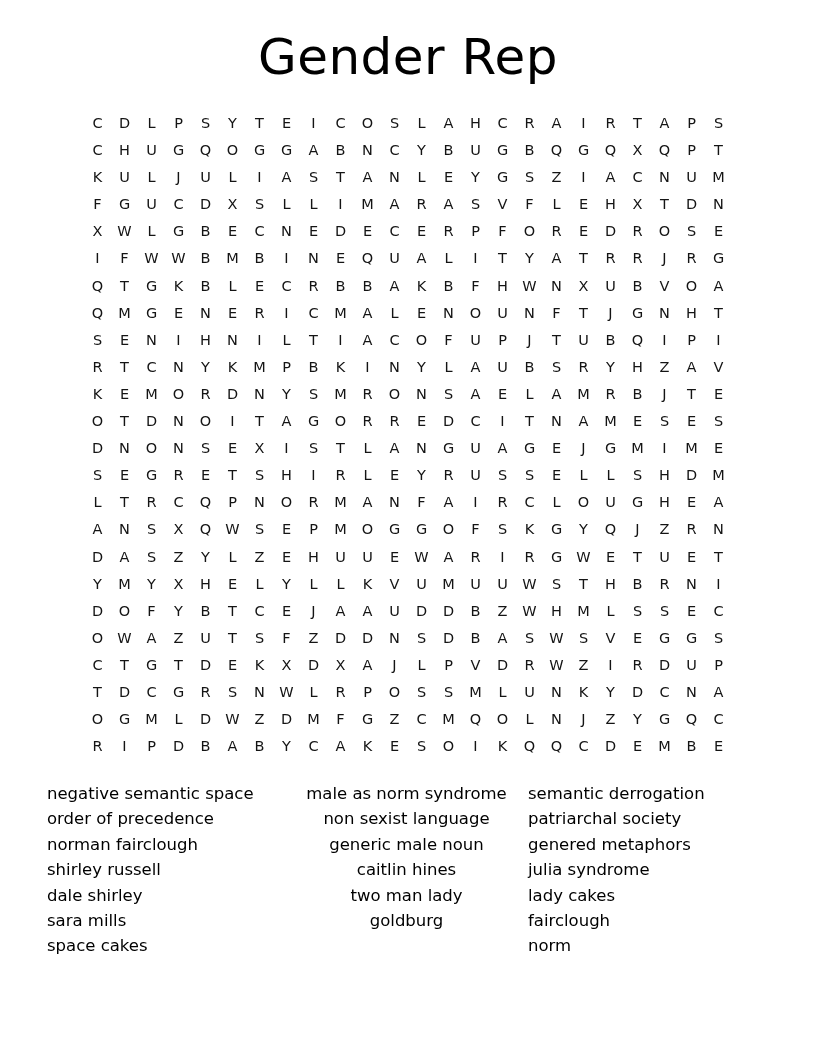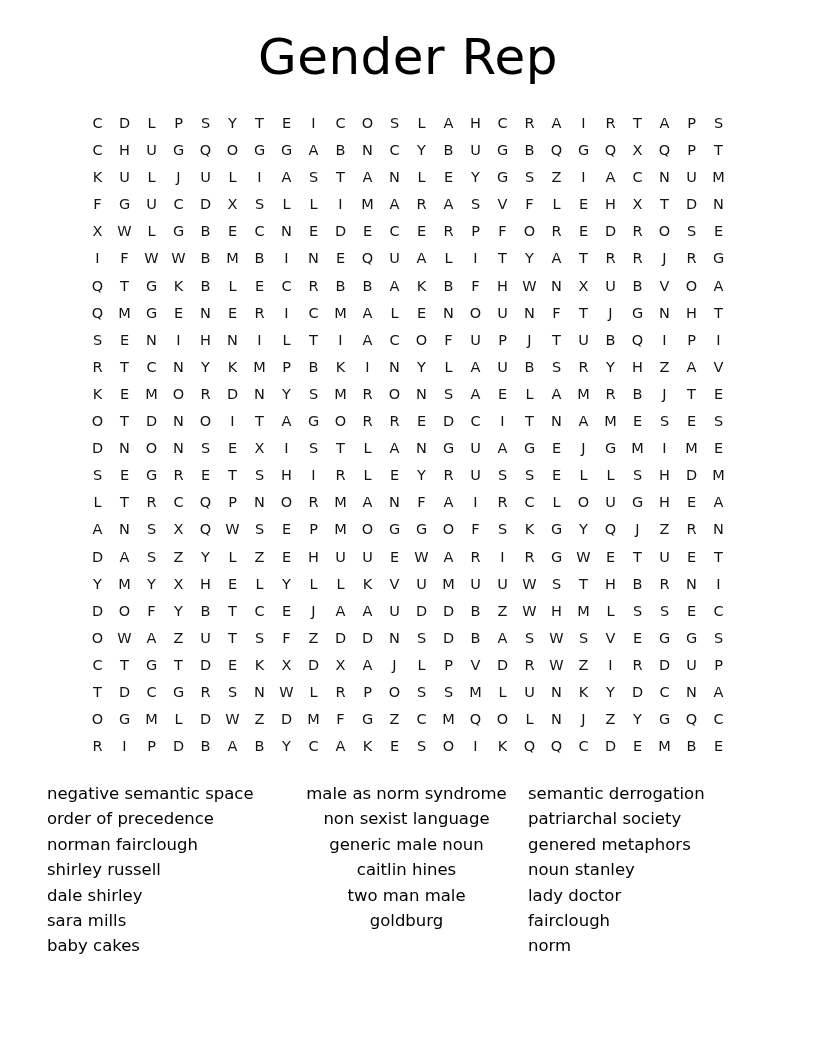--- a/index.html
+++ b/index.html
@@ -665,34 +665,34 @@
     </div>
 
   <div class="word-list" id="word-list">
       <div class="word-col word-col-1">
         <div class="word-item">negative semantic space</div>
         <div class="word-item">order of precedence</div>
         <div class="word-item">norman fairclough</div>
         <div class="word-item">shirley russell</div>
         <div class="word-item">dale shirley</div>
         <div class="word-item">sara mills</div>
-        <div class="word-item">baby cakes</div>
+        <div class="word-item">space cakes</div>
       </div>
       <div class="word-col word-col-2">
         <div class="word-item">male as norm syndrome</div>
         <div class="word-item">non sexist language</div>
         <div class="word-item">generic male noun</div>
         <div class="word-item">caitlin hines</div>
-        <div class="word-item">two man male</div>
+        <div class="word-item">two man lady</div>
         <div class="word-item">goldburg</div>
       </div>
       <div class="word-col word-col-3">
         <div class="word-item">semantic derrogation</div>
         <div class="word-item">patriarchal society</div>
         <div class="word-item">genered metaphors</div>
-        <div class="word-item">noun stanley</div>
-        <div class="word-item">lady doctor</div>
+        <div class="word-item">julia syndrome</div>
+        <div class="word-item">lady cakes</div>
         <div class="word-item">fairclough</div>
         <div class="word-item">norm</div>
       </div>
     </div>
 
 </div>
 
 </body></html>

